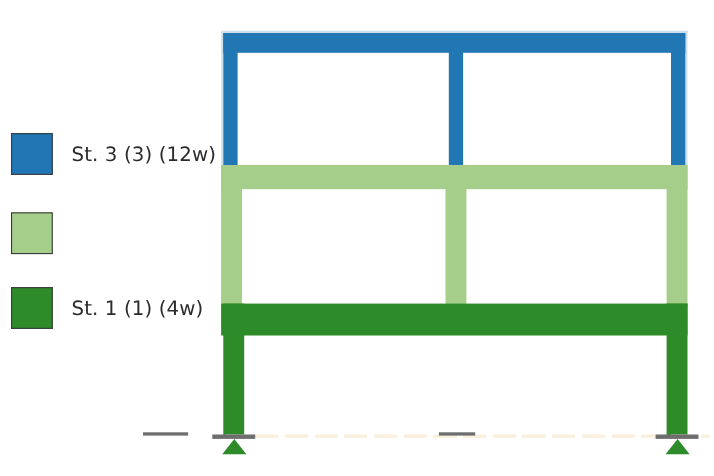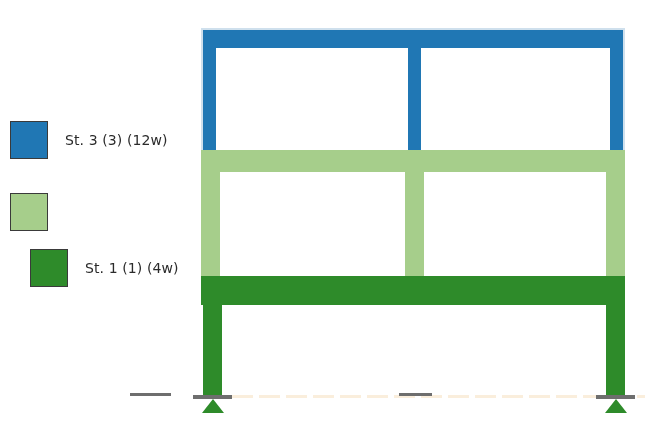--- a/index.html
+++ b/index.html
@@ -39,21 +39,21 @@
   .legend-swatch {
     width: 38px;
     height: 38px;
     margin-left: 10px;
     border: 1.2px solid #3a3a3a;
     box-sizing: border-box;
     flex: 0 0 auto;
   }
   .legend-label {
     margin-left: 17px;
-    font-size: 14px;
+    font-size: 18px;
     color: #2b2b2b;
     white-space: nowrap;
     letter-spacing: 0.1px;
   }
 
   
   .frame { position: absolute; left: 0; top: 0; width: 649px; height: 433px; }
 
   .member { position: absolute; }
 
@@ -124,20 +124,20 @@
 
     <div class="legend-row" style="top:8px;">
       <div class="legend-swatch" style="background:#2077b4;"></div>
       <div class="legend-label">St. 3 (3) (12w)</div>
     </div>
 
     <div class="legend-row" style="top:80px;">
       <div class="legend-swatch" style="background:#a6ce8b;"></div>
     </div>
 
-    <div class="legend-row" style="top:136px;margin-left:20px;">
+    <div class="legend-row" style="top:148px;">
       <div class="legend-swatch" style="background:#2e8b2a;"></div>
       <div class="legend-label">St. 1 (1) (4w)</div>
     </div>
 
   </div>
 
 </div>
 
 </body></html>

